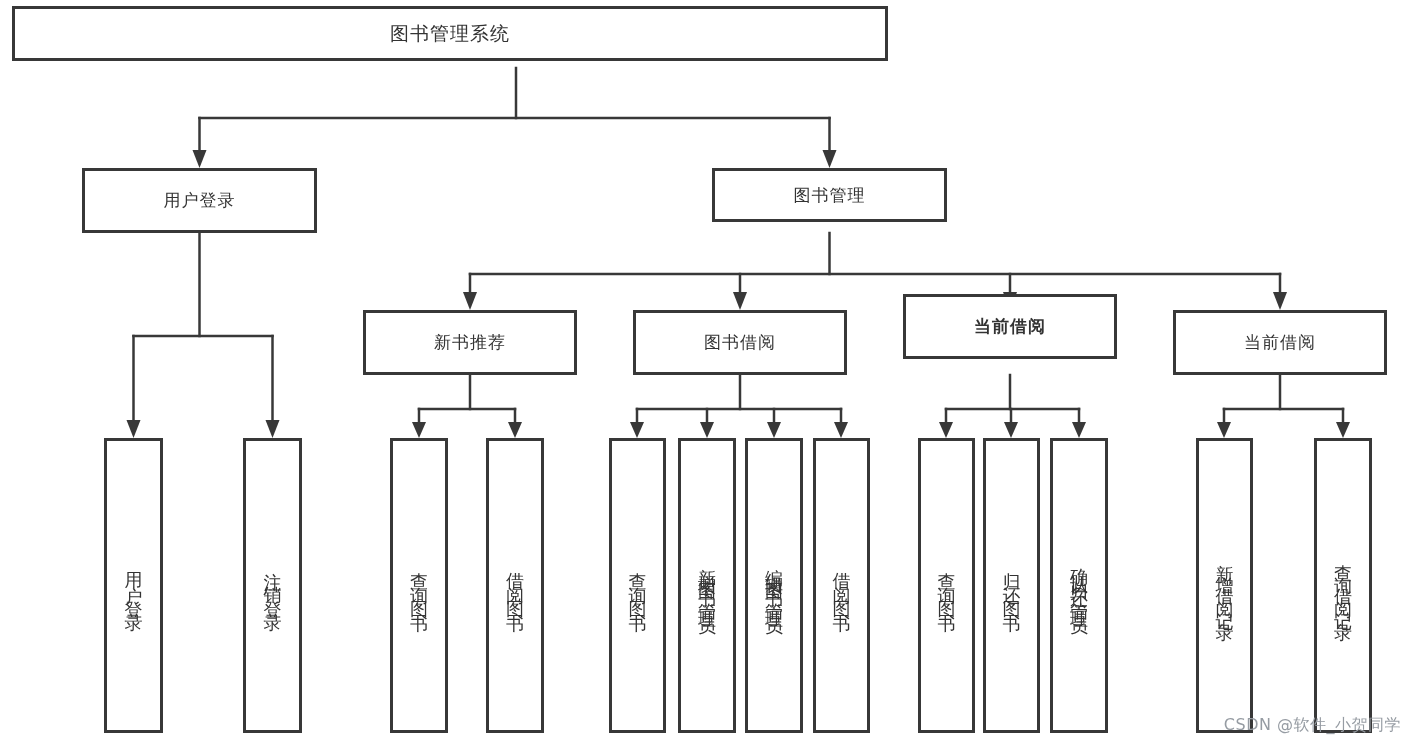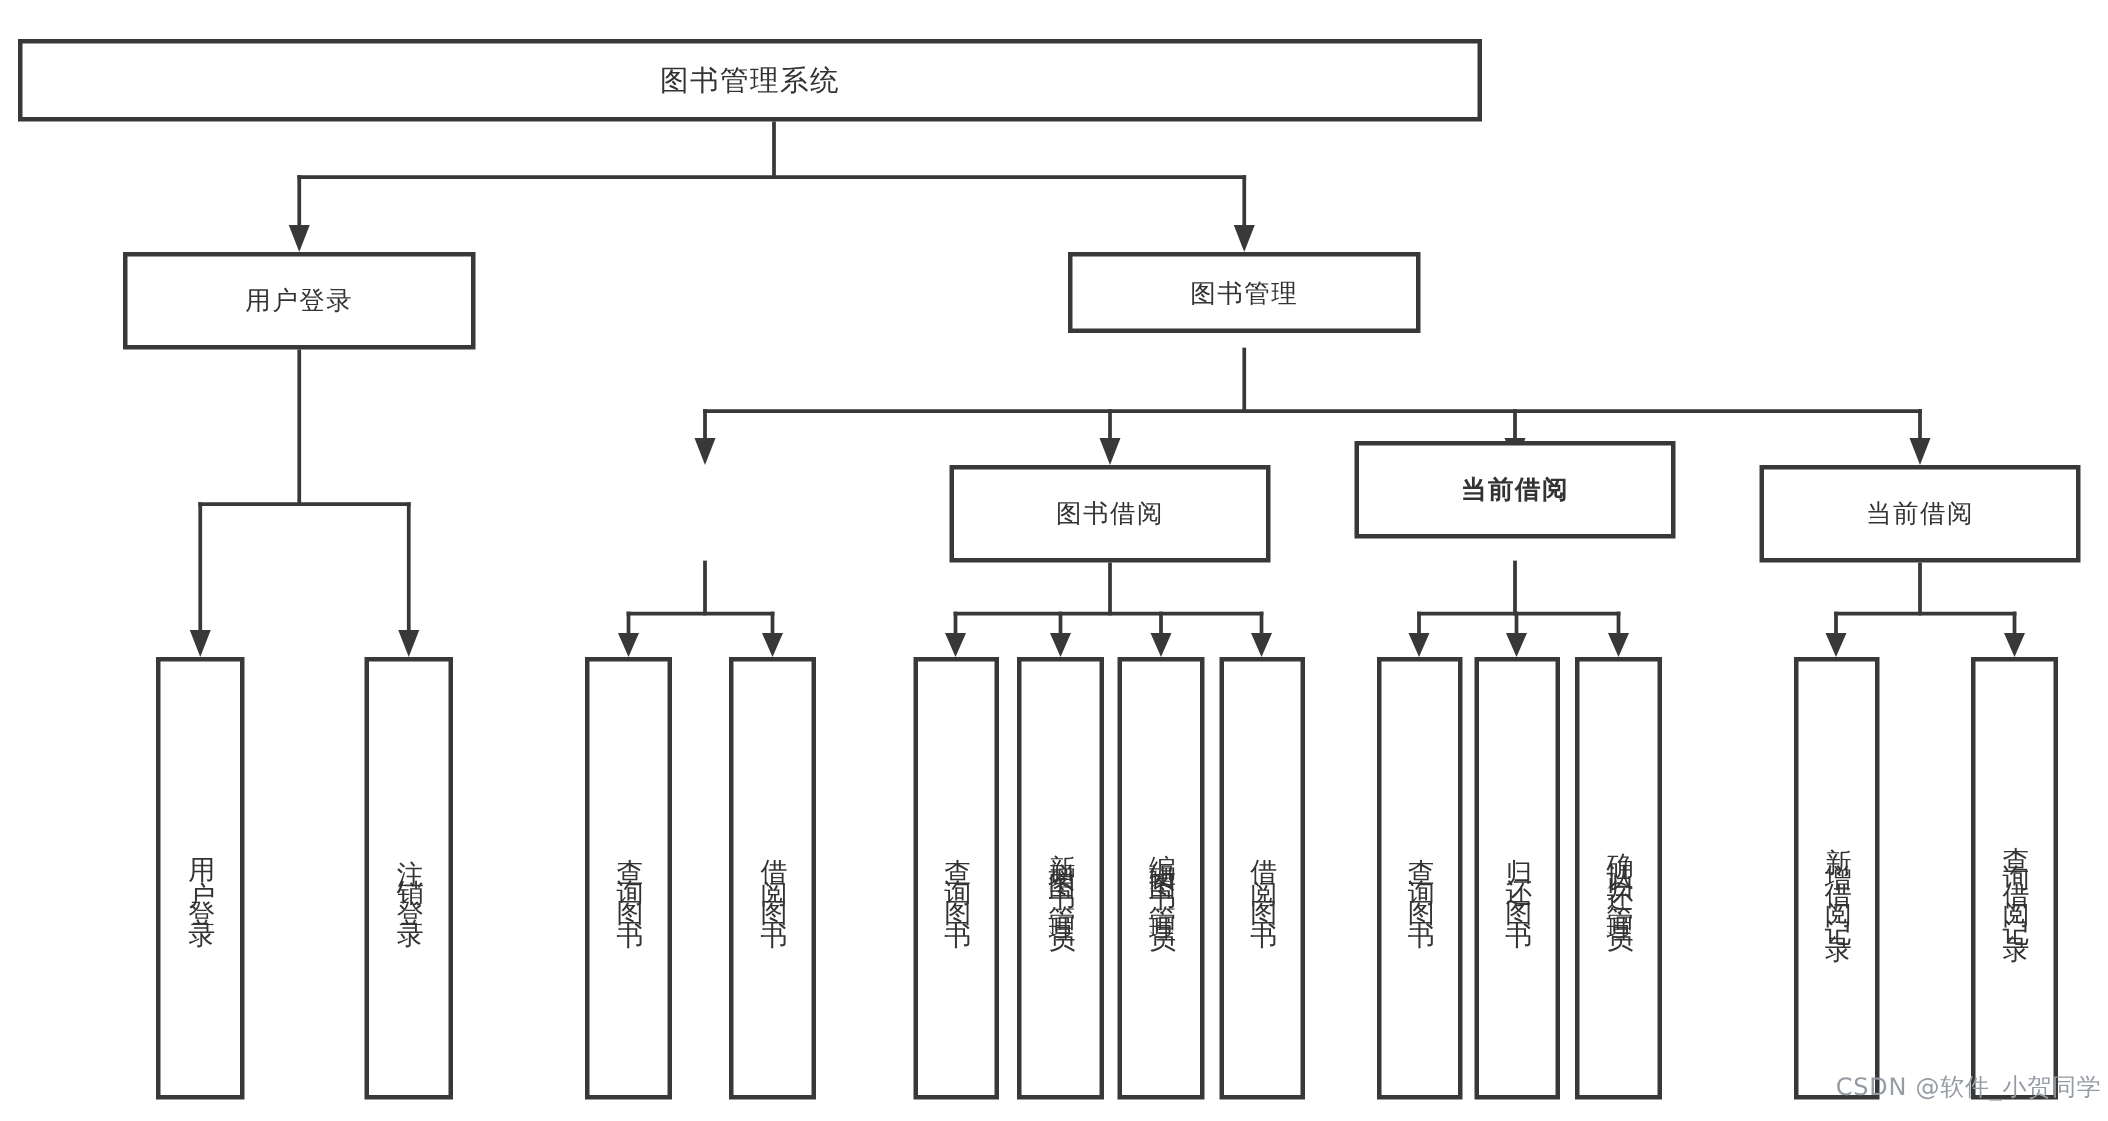--- a/index.html
+++ b/index.html
@@ -34,21 +34,21 @@
   .root{font-size:19px;}
   .leaf{
     writing-mode:vertical-rl;
     text-orientation:mixed;
     font-size:18px;
   }
   .ls-s{letter-spacing:14px;}
   .ls-m{letter-spacing:12px;}
   .ls-l{letter-spacing:7px;}
   
-  #root-box   {left:12px;  top:26px;  width:976px; height:55px;}
+  #root-box   {left:12px;  top:6px;  width:876px; height:55px;}
   #n-user     {left:82px;  top:168px; width:235px;  height:65px;}
   #n-mgmt     {left:712px; top:168px; width:235px;  height:54px;}
   #n-rec      {left:363px; top:310px; width:214px;  height:65px;}
   #n-borrow   {left:633px; top:310px; width:214px;  height:65px;text-align:right;}
   #n-current  {left:903px; top:294px; width:214px;  height:65px;font-weight:bold;}
   #n-record   {left:1173px;top:310px; width:214px;  height:65px;}
   .leaf{top:438px;height:295px;width:58px;}
   #l0{left:104px;width:59px;}  #l1{left:243px;width:59px;}
   #l2{left:390px;}             #l3{left:486px;}
   #l4{left:609px;width:57px;}  #l5{left:678px;}
@@ -131,20 +131,21 @@
     <polygon points="1217,422 1231,422 1224,438"></polygon>
     <line x1="1343" y1="409" x2="1343" y2="424"></line>
     <polygon points="1336,422 1350,422 1343,438"></polygon>
   </svg>
 
   <div id="root-box" class="node root">图书管理系统</div>
 
   <div id="n-user" class="node">用户登录</div>
   <div id="n-mgmt" class="node">图书管理</div>
 
+  <div id="n-rec" class="node">新书推荐</div>
   <div id="n-borrow" class="node">图书借阅</div>
   <div id="n-current" class="node">当前借阅</div>
   <div id="n-record" class="node">当前借阅</div>
 
   <div id="l0" class="node leaf ls-s">用户登录</div>
   <div id="l1" class="node leaf ls-s">注销登录</div>
   <div id="l2" class="node leaf ls-s">查询图书</div>
   <div id="l3" class="node leaf ls-s">借阅图书</div>
   <div id="l4" class="node leaf ls-s">查询图书</div>
   <div id="l5" class="node leaf ls-l">新增图书（管理员）</div>

